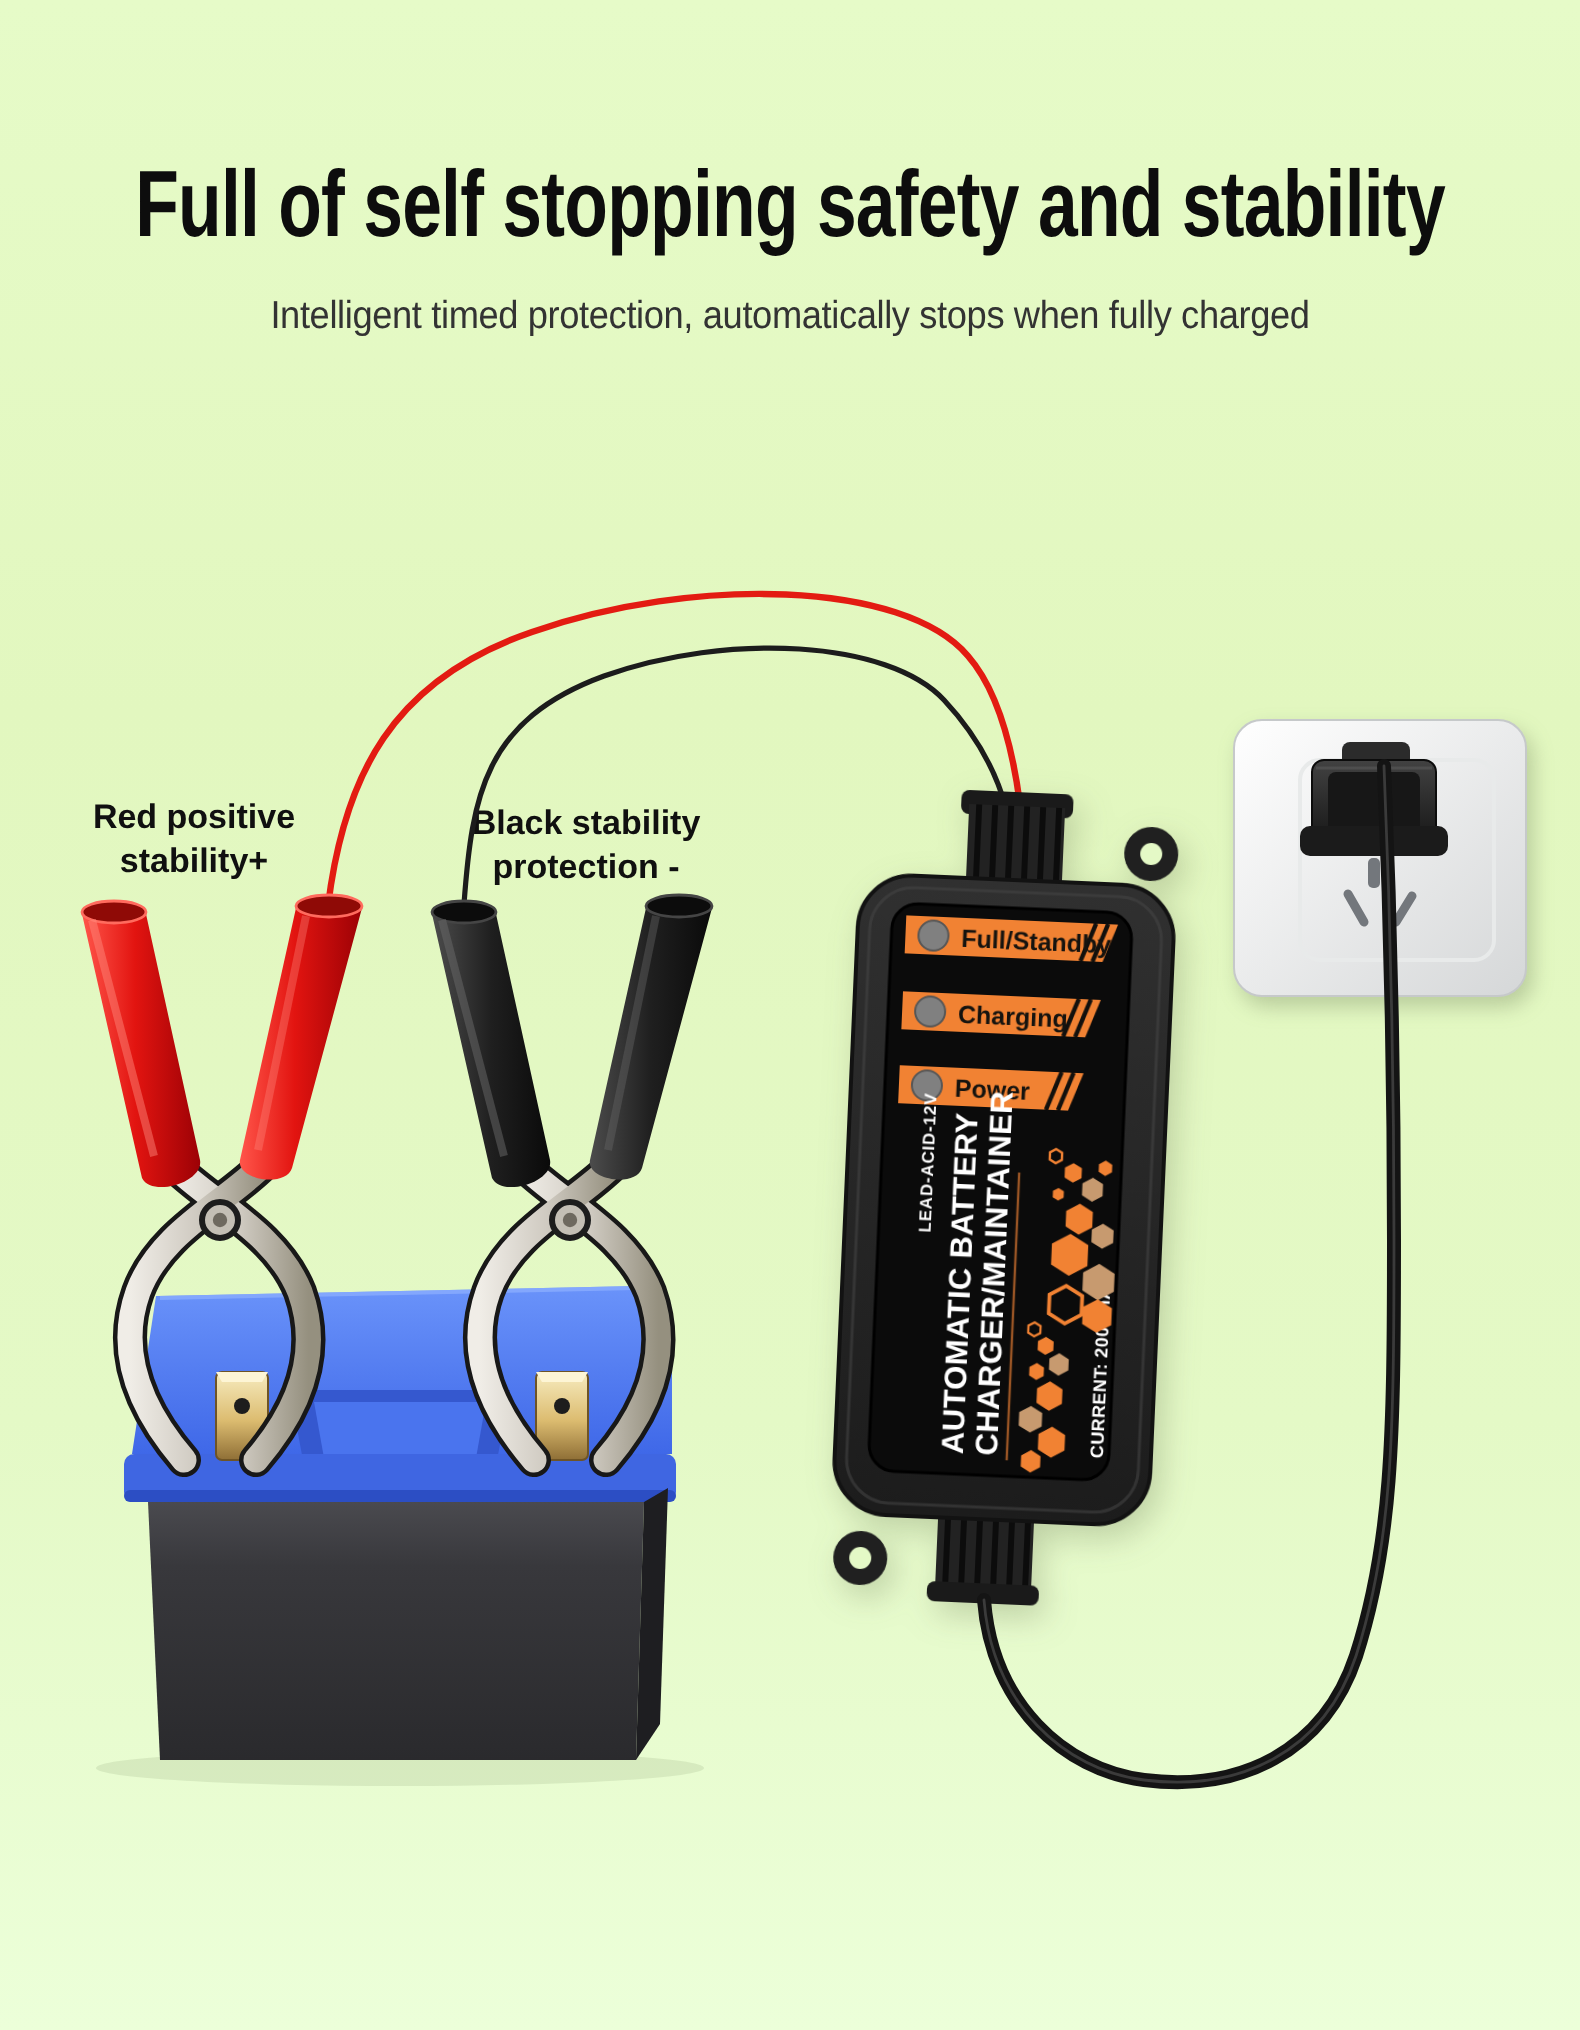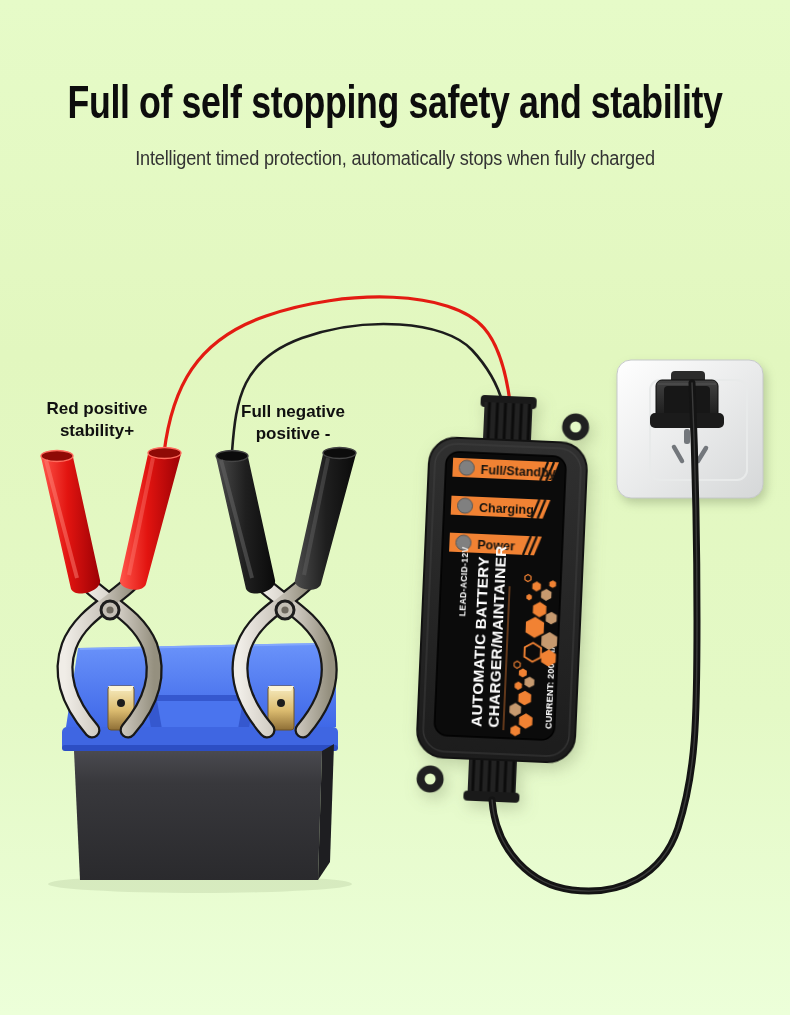--- a/index.html
+++ b/index.html
@@ -32,21 +32,21 @@
 </style>
 </head>
 <body>
 
 <div class="page">
 
   <h1 class="title">Full of self stopping safety and stability</h1>
   <p class="subtitle">Intelligent timed protection, automatically stops when fully charged</p>
 
   <p class="elabel red"><span>Red positive</span><br><span>stability+</span></p>
-  <p class="elabel black"><span>Full negative</span><br><span>positive -</span></p>
+  <p class="elabel black"><span>Black stability</span><br><span>protection -</span></p>
 
   <svg class="scene" viewBox="0 0 790 1015" xmlns="http://www.w3.org/2000/svg">
     <defs>
       <linearGradient id="metalGrad" x1="0" y1="0" x2="1" y2="0">
         <stop offset="0" stop-color="#f0ede7"></stop>
           <stop offset=".5" stop-color="#cfcac1"></stop>
           <stop offset="1" stop-color="#95907f"></stop>
       </linearGradient>
       <linearGradient id="redGrad" x1="0" y1="0" x2="1" y2="0">
         <stop offset="0" stop-color="#ff554a"></stop>

